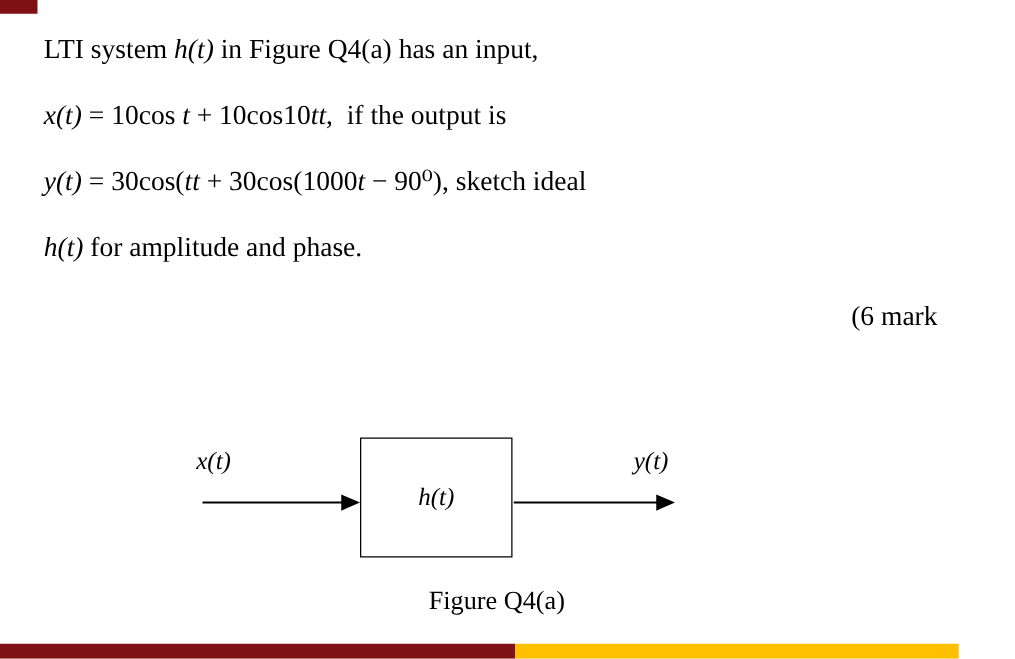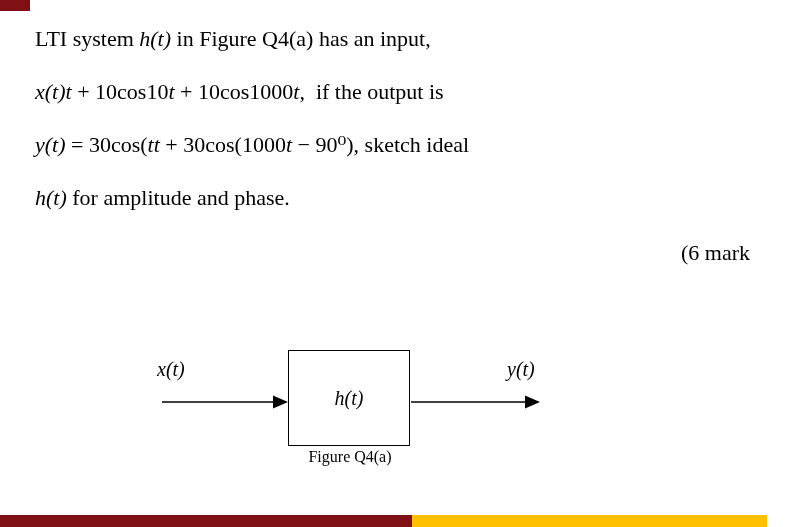--- a/index.html
+++ b/index.html
@@ -59,24 +59,24 @@
     font-size: 20px;
     font-style: italic;
   }
   .diagram-arrows {
     position: absolute;
     left: 0; top: 0;
     pointer-events: none;
   }
   .figure-caption {
     position: absolute;
-    left: 248px; top: 448px;
+    left: 248px; top: 468px;
     width: 204px;
-    text-align: center;
-    font-size: 16px;
+    text-align: right;
+    font-size: 21px;
   }
   .bottom-bar {
     position: absolute;
     left: 0; bottom: 0;
     width: 812px; height: 12px;
     display: flex;
   }
   .bottom-maroon { width: 412px; height: 100%; background: var(--maroon, #7f1114); }
   .bottom-gold   { flex: 1;      height: 100%; background: var(--gold, #ffc000); }
 </style>
@@ -85,21 +85,21 @@
 
 <div class="page">
 
   <div class="corner-accent"></div>
 
   <div class="content">
     <div class="line">
       <span>LTI system </span><span class="it">h(t)</span><span> in Figure Q4(a) has an input,</span>
     </div>
     <div class="line">
-      <span class="it">x(t)</span><span class="it">t</span><span> + 10cos10</span><span class="it">t</span><span> + 10cos1000</span><span class="it">t</span><span>,  if the output is</span>
+      <span class="it">x(t)</span><span> = 10cos </span><span class="it">t</span><span> + 10cos10</span><span class="it">t</span><span class="it">t</span><span>,  if the output is</span>
     </div>
     <div class="line">
       <span class="it">y(t)</span><span> = 30cos(</span><span class="it">t</span><span class="it">t</span><span> + 30cos(1000</span><span class="it">t</span><span> − 90⁰), sketch ideal</span>
     </div>
     <div class="line">
       <span class="it">h(t)</span><span> for amplitude and phase.</span>
     </div>
   </div>
 
   <div class="marks">(6 mark</div>

